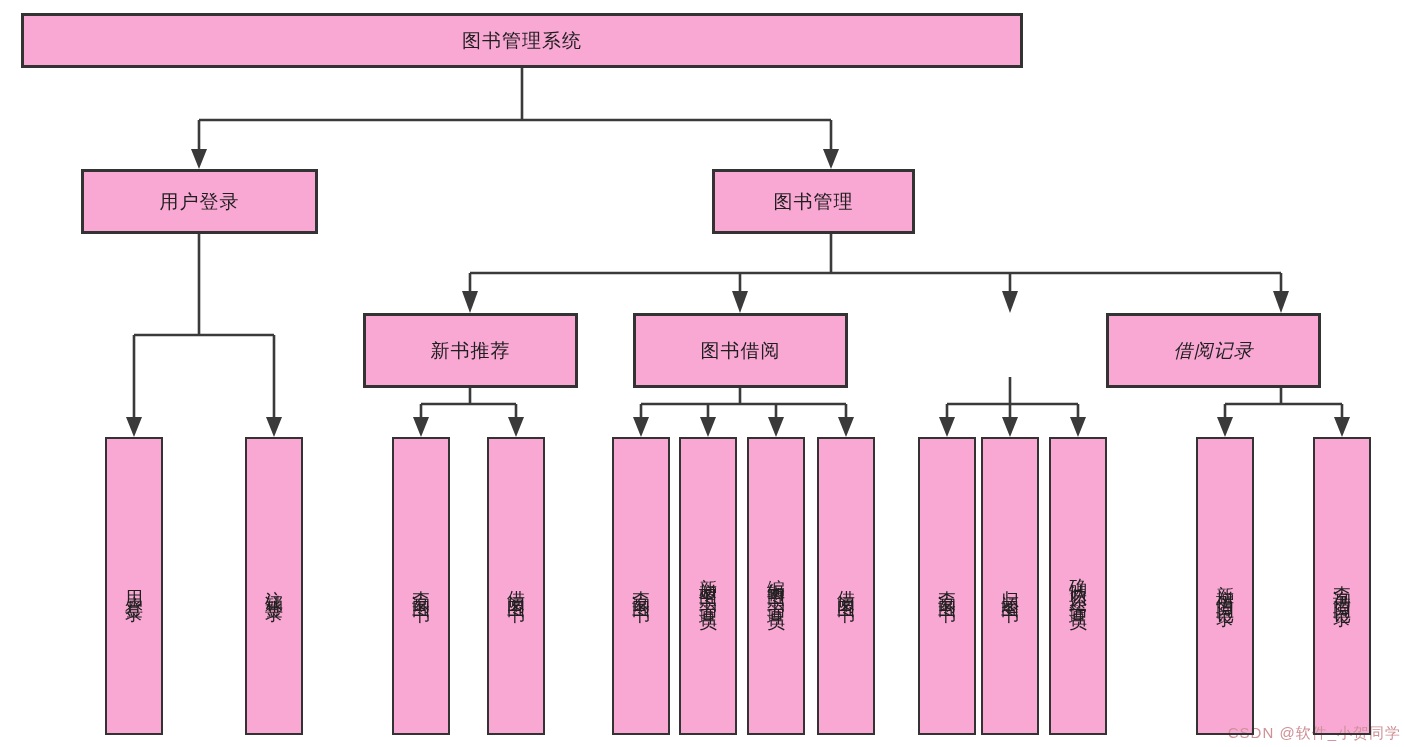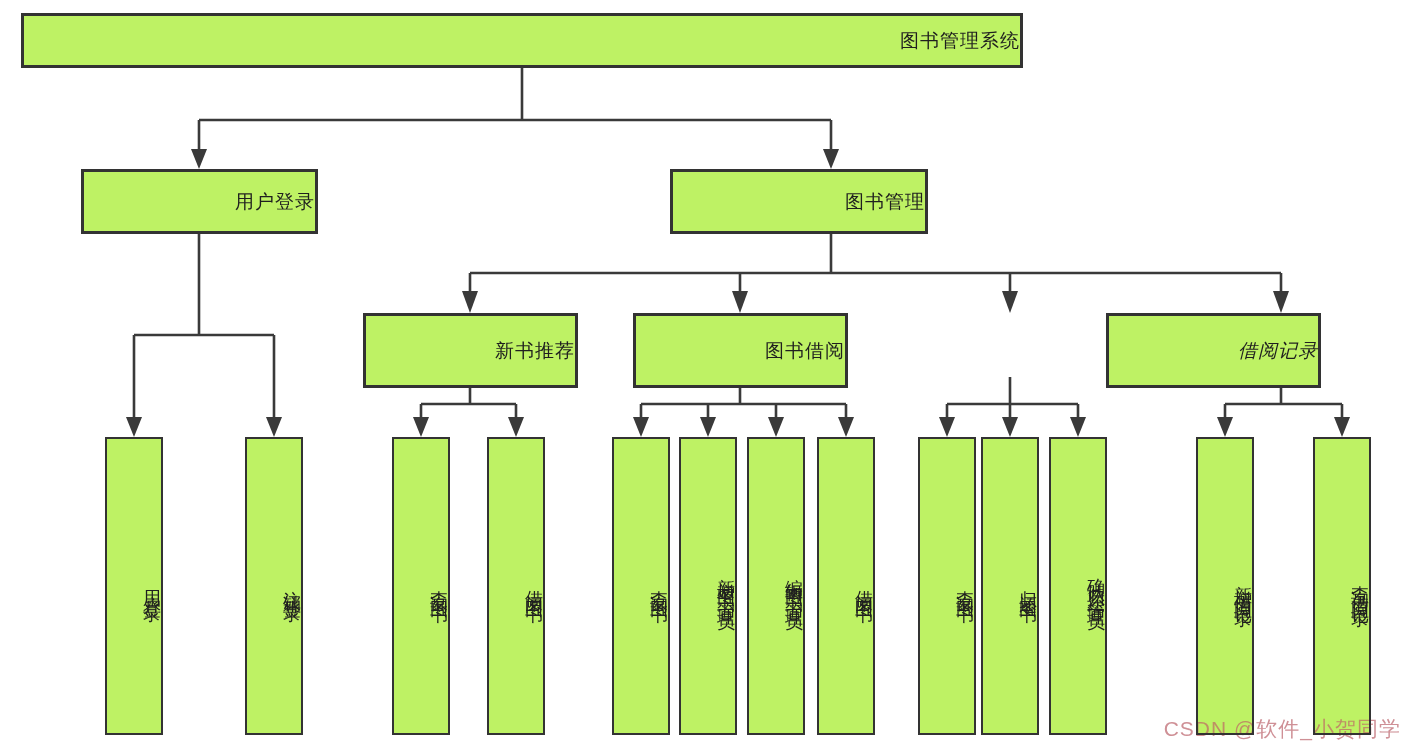--- a/index.html
+++ b/index.html
@@ -10,47 +10,47 @@
     overflow:hidden;
     font-family:"Liberation Sans","DejaVu Sans",sans-serif;
     color:#1f1f1f;
   }
   svg.connectors{position:absolute;left:0;top:0;z-index:1;}
   svg.connectors path{stroke:#3a3a3a;stroke-width:2.6;fill:none;}
   svg.connectors polygon{fill:#3a3a3a;stroke:none;}
   .node{
     position:absolute;
     box-sizing:border-box;
-    background:#bef264;
+    background:#f9a8d4;
     border:3px solid #333333;
-    display:flex;align-items:center;justify-content:flex-end;
+    display:flex;align-items:center;justify-content:center;
     z-index:2;
   }
   .node.h{font-size:19px;letter-spacing:1px;}
   .node.leaf{
     border-width:2.5px;
     top:437px;height:298px;width:58px;
   }
   .leaf span{
     writing-mode:vertical-rl;
     text-orientation:mixed;
     font-size:18px;
     letter-spacing:5px;
     line-height:1;
     white-space:nowrap;
   }
   .root-node{left:21px;top:13px;width:1002px;height:55px;}
   .l2-0{left:81px;top:169px;width:237px;height:65px;}
-  .l2-1{left:670px;top:169px;width:258px;height:65px;}
+  .l2-1{left:712px;top:169px;width:203px;height:65px;}
   .l3{top:313px;width:215px;height:75px;}
   .l3-0{left:363px;} .l3-1{left:633px;} .l3-2{left:903px;} .l3-3{left:1106px;font-style:italic;}
   .watermark{
     position:absolute;
     right:4px;bottom:4px;
-    font-size:21px;
+    font-size:15px;
     color:#cf9096;
     letter-spacing:1px;
     z-index:5;
     mix-blend-mode:darken;
     pointer-events:none;
   }
 </style>
 </head>
 <body>
 

